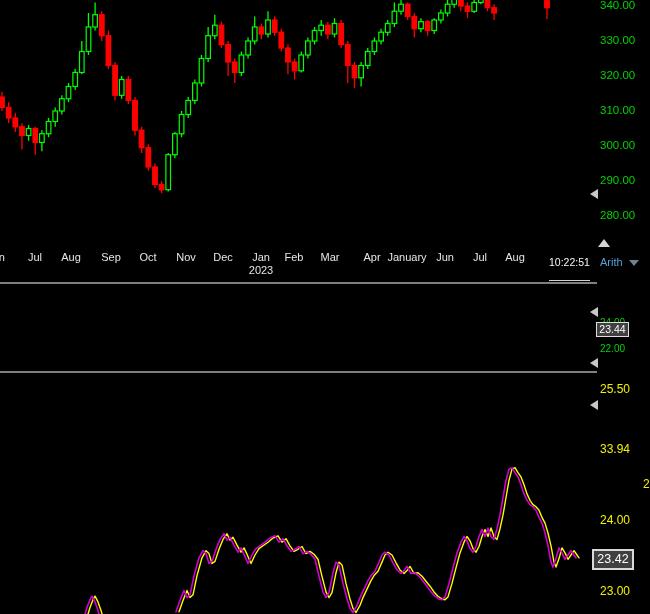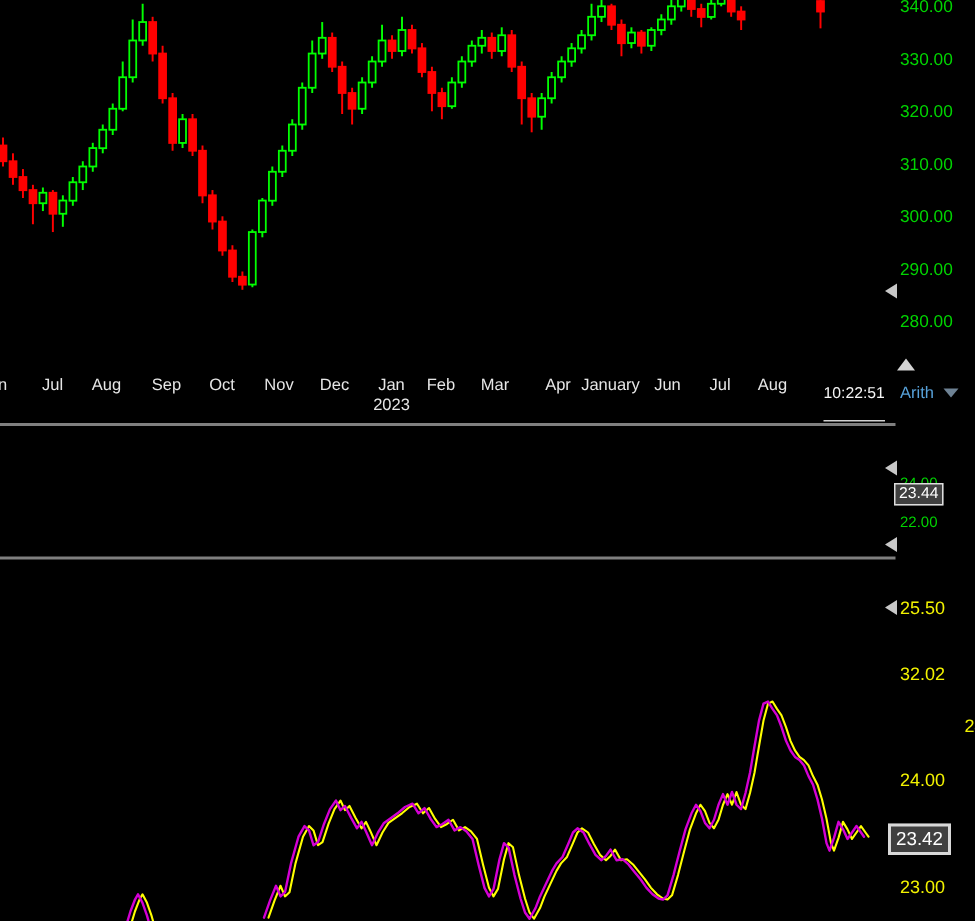--- a/index.html
+++ b/index.html
@@ -370,22 +370,22 @@
     <div class="month" style="left: 294px; top: 251px;">Feb</div>
     <div class="month" style="left: 330px; top: 251px;">Mar</div>
     <div class="month" style="left: 372px; top: 251px;">Apr</div>
     <div class="month" style="left: 407px; top: 251px;">January</div>
     <div class="month" style="left: 445px; top: 251px;">Jun</div>
     <div class="month" style="left: 480px; top: 251px;">Jul</div>
     <div class="month" style="left: 515px; top: 251px;">Aug</div>
     <div class="month" style="left: 261px; top: 264px;">2023</div>
     <div class="tick green small" style="left: 600px; top: 316.5px;">24.00</div>
     <div class="tick green small" style="left: 600px; top: 342.5px;">22.00</div>
-    <div class="tick yellow" style="left: 600px; top: 398px;">25.50</div>
-    <div class="tick yellow" style="left: 600px; top: 441.5px;">32.02</div>
+    <div class="tick yellow" style="left: 600px; top: 382px;">25.50</div>
+    <div class="tick yellow" style="left: 600px; top: 441.5px;">33.94</div>
     <div class="tick yellow" style="left: 600px; top: 477px; margin-left: 43px;">24.50</div>
     <div class="tick yellow" style="left: 600px; top: 512.5px;">24.00</div>
     <div class="tick yellow" style="left: 600px; top: 548px;">23.50</div>
     <div class="tick yellow" style="left: 600px; top: 583.5px;">23.00</div>
     <div class="divider" style="left: 0px; top: 282px; width: 597px;"></div>
     <div class="divider" style="left: 0px; top: 371px; width: 597px;"></div>
     <div class="arrow-left" style="left: 590px; top: 189px;"></div>
     <div class="arrow-left" style="left: 590px; top: 307px;"></div>
     <div class="arrow-left" style="left: 590px; top: 358px;"></div>
     <div class="arrow-left" style="left: 590px; top: 400px;"></div>

